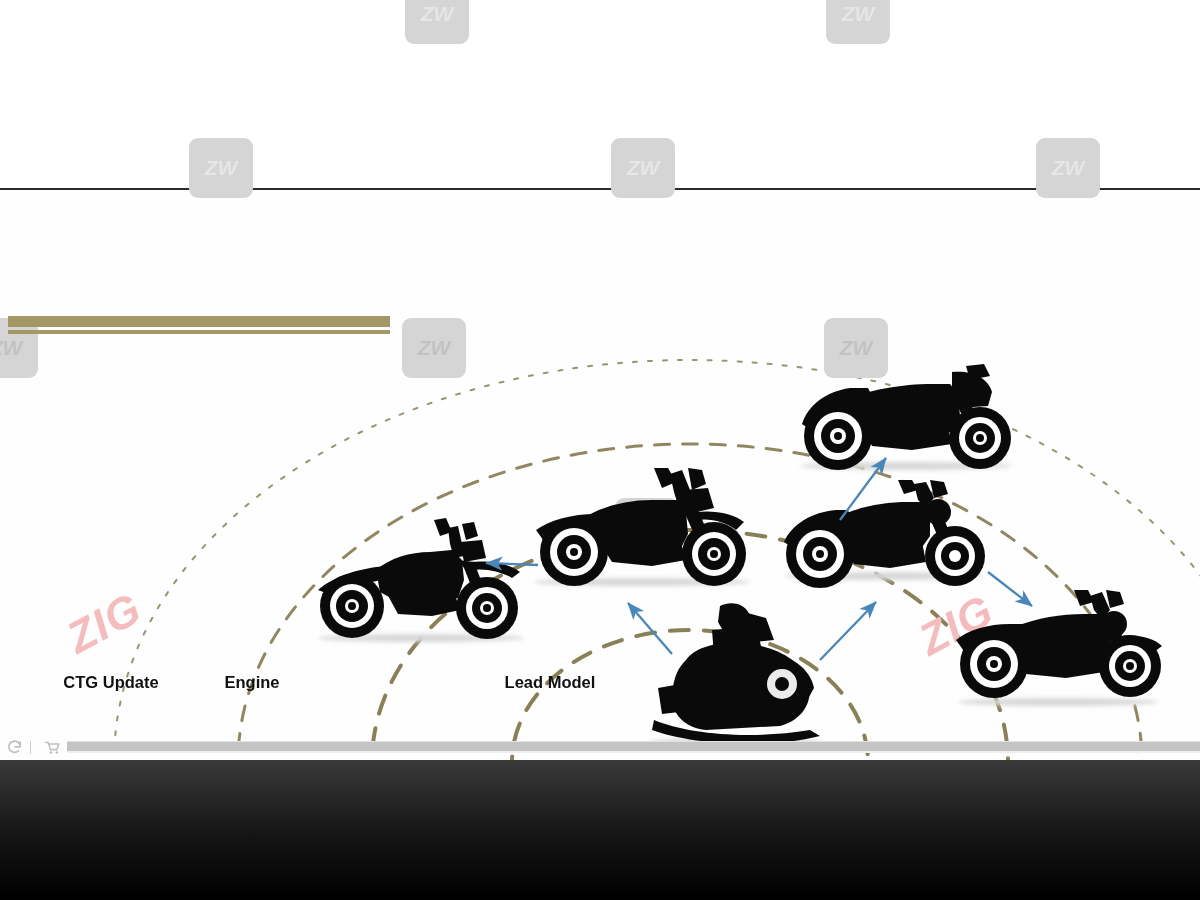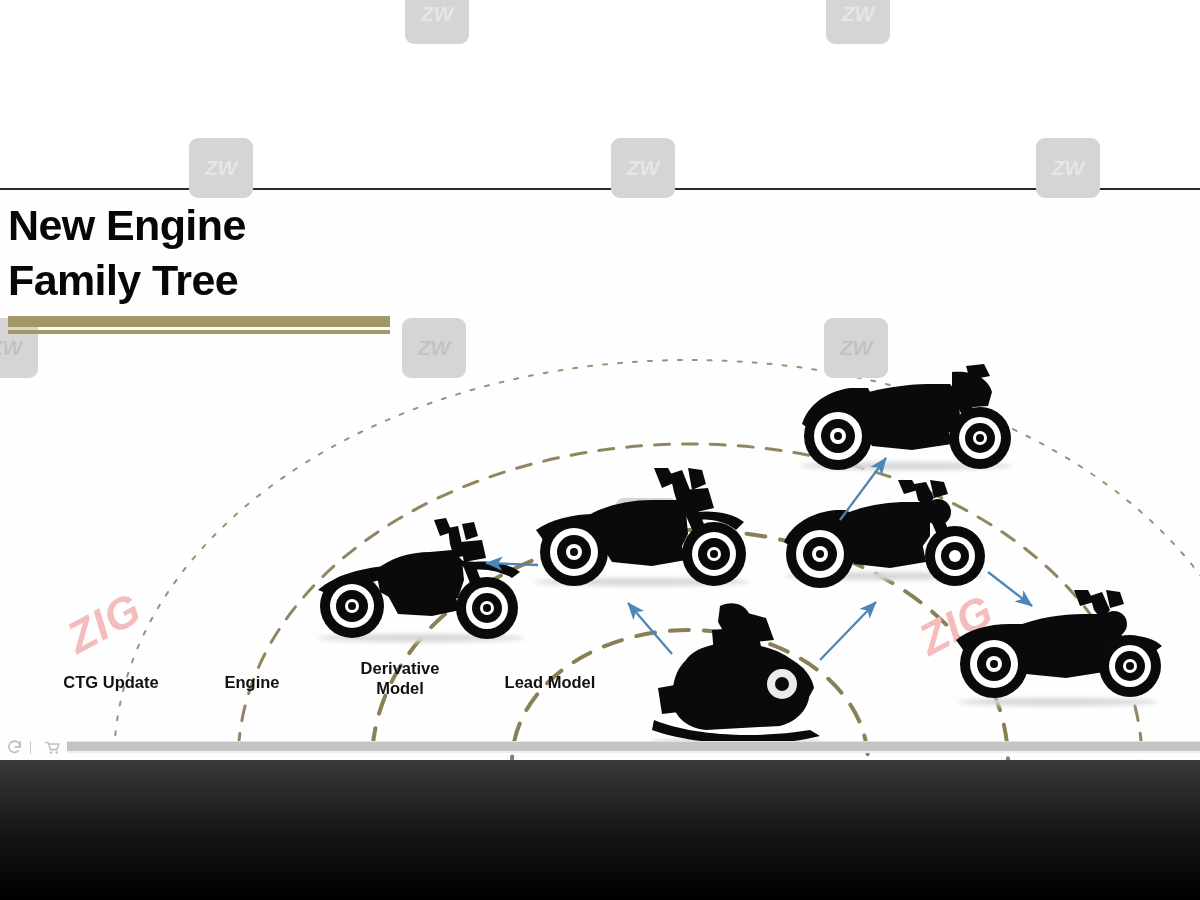--- a/index.html
+++ b/index.html
@@ -203,24 +203,20 @@
         <ellipse cx="690" cy="572" rx="576" ry="402" stroke-width="2" stroke-dasharray="4 11" opacity=".85"></ellipse>
 
         <ellipse cx="690" cy="572" rx="452" ry="318" stroke-width="3" stroke-dasharray="15 13" opacity=".95"></ellipse>
 
         <ellipse cx="690" cy="572" rx="318" ry="232" stroke-width="4" stroke-dasharray="19 15"></ellipse>
 
         <ellipse cx="690" cy="572" rx="178" ry="132" stroke-width="4" stroke-dasharray="19 15"></ellipse>
       </g>
     </svg>
 
-    <div class="title-block">
-      <div class="title-line">New Engine</div>
-      <div class="title-line">Family Tree</div>
-    </div>
     <div class="rule-thick"></div>
     <div class="rule-thin"></div>
 
     <div class="zw dark" style="left:-26px; top:128px;">
         <span>ZW</span>
       </div>
     <div class="zw dark" style="left:402px; top:128px;">
         <span>ZW</span>
       </div>
     <div class="zw dark" style="left:824px; top:128px;">
@@ -423,21 +419,20 @@
         <line x1="820" y1="470" x2="876" y2="412"></line>
 
         <line x1="840" y1="330" x2="886" y2="268"></line>
 
         <line x1="988" y1="382" x2="1032" y2="416"></line>
       </g>
     </svg>
 
     <div class="cat-label" style="left:55px; top:482px; width:112px;">CTG Update</div>
     <div class="cat-label" style="left:214px; top:482px; width:76px;">Engine</div>
-    <div class="cat-label two-line" style="left:344px; top:468px; width:112px;">Derivative Model</div>
     <div class="cat-label" style="left:489px; top:482px; width:122px;">Lead Model</div>
 
     <div class="zig" style="left:66px; top:408px;"><span>ZIG</span></div>
     <div class="zig" style="left:918px; top:410px;"><span>ZIG</span></div>
 
   </div>
 
   <div class="toolbar">
     <svg class="tb-icon" viewBox="0 0 24 24">
       <path d="M20 11a8 8 0 1 0-2.3 5.6" fill="none" stroke="#777" stroke-width="2.4" stroke-linecap="round"></path>

